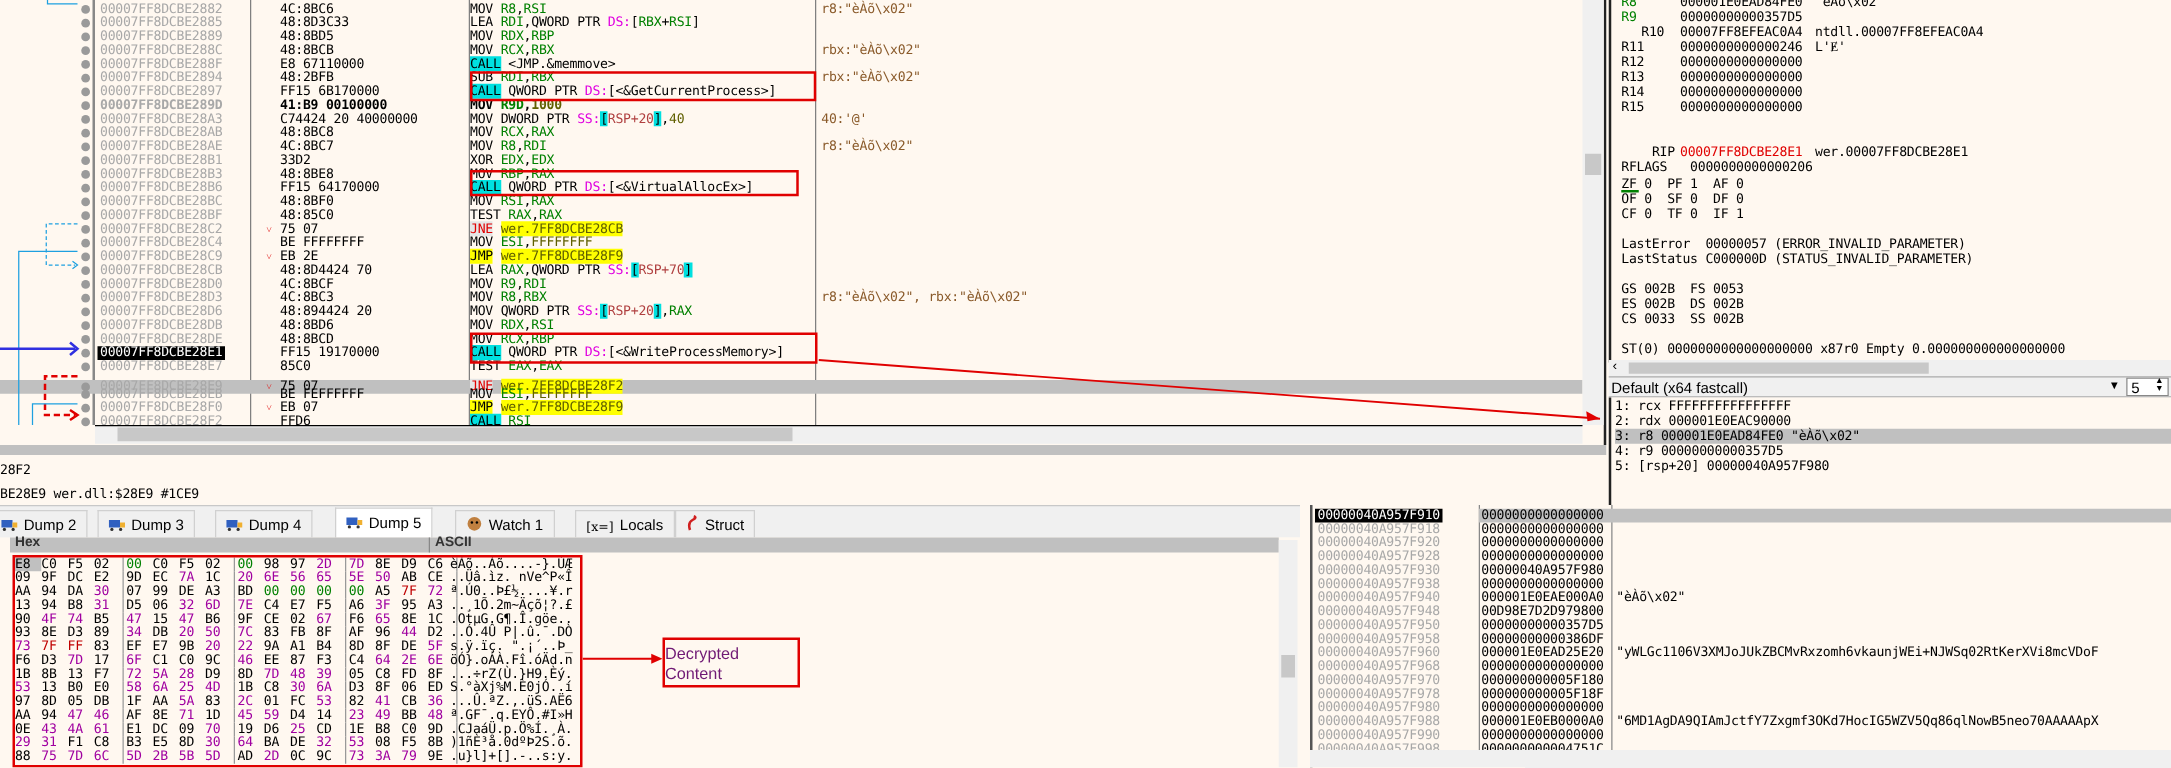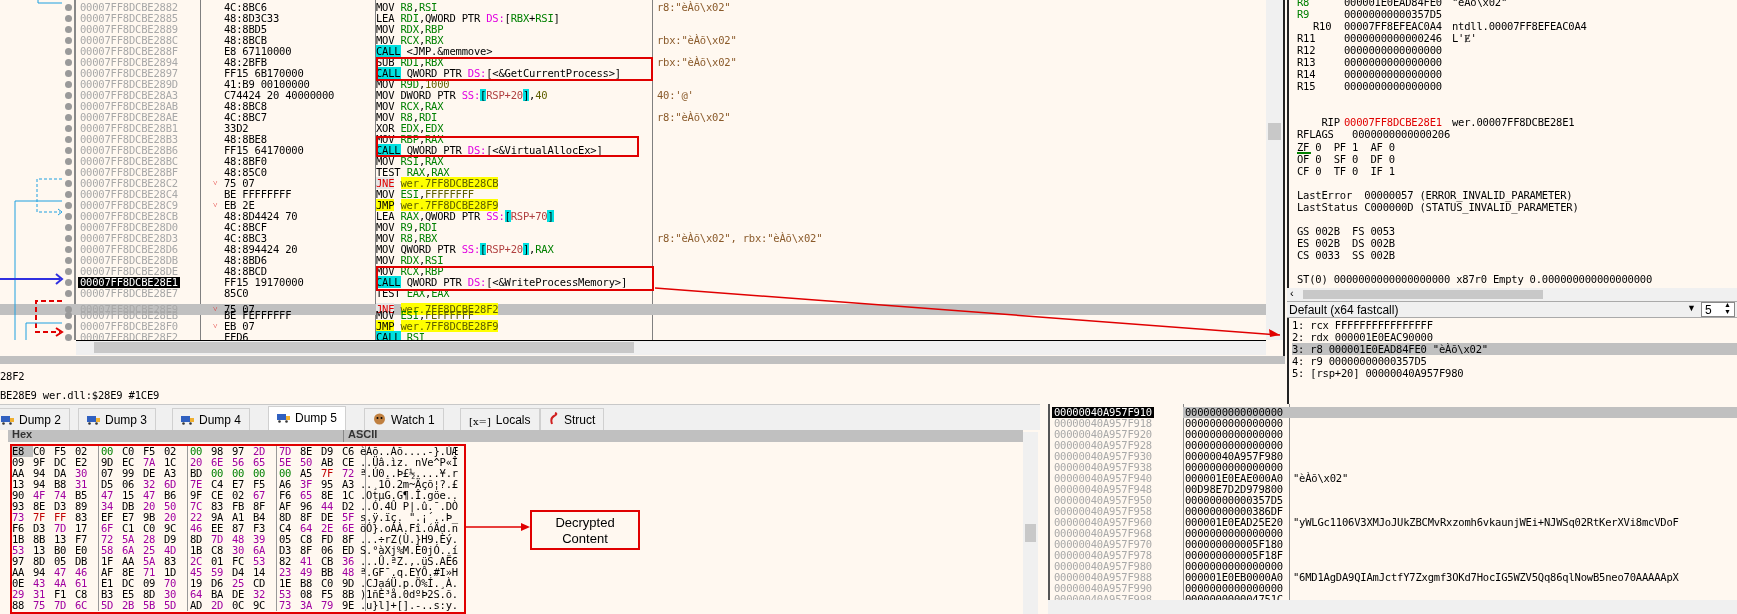--- a/index.html
+++ b/index.html
@@ -73,39 +73,39 @@
   
   #stack { left: 1048px; top: 404px; width: 689px; height: 210px; background: #fff8f0; border-left: 2px solid #555; overflow: hidden; }
   .srow { position: absolute; height: 11px; line-height: 11px; }
   .saddr { position: absolute; left: 4px; color: #a8a8a8; }
   .saddr.cur { background: #000; color: #fff; padding: 0 2px; left: 2px; }
   .sval { position: absolute; left: 135px; color: #000; }
   .scmt { position: absolute; left: 243px; color: #000; }
   #stack-hscroll { left: 1048px; top: 600px; width: 689px; height: 14px; background: #f0f0f0; }
 
   
-  #annot { left: 530px; top: 510px; width: 110px; height: 40px; border: 2px solid #e00000; background: #fff8f0; color: #000000; text-align: center; font-family: "Liberation Sans", sans-serif; font-size: 13px; line-height: 16px; padding-top: 3px; }
+  #annot { left: 530px; top: 510px; width: 110px; height: 40px; border: 2px solid #e00000; background: #fff8f0; color: #701a75; font-family: "Liberation Sans", sans-serif; font-size: 13px; line-height: 16px; padding-top: 3px; }
 </style>
 </head>
 <body>
 
 <div id="disasm" class="abs">
   <div class="gutterline"></div>
   <div class="colline" style="left:200px"></div>
   <div class="colline" style="left:375px"></div>
   <div class="colline" style="left:652px"></div>
   <div id="drows">
       <div class="drow mono" style="top: 2px;"><span class="dot"></span><span class="addr">00007FF8DCBE2882</span><span class="bytes">4C:8BC6</span><span class="ins"><span class="k-mov">MOV</span> <span class="reg">R8</span>,<span class="reg">RSI</span></span><span class="cmt">r8:"èÀõ\x02"</span></div>
       <div class="drow mono" style="top: 13px;"><span class="dot"></span><span class="addr">00007FF8DCBE2885</span><span class="bytes">48:8D3C33</span><span class="ins"><span class="k-mov">LEA</span> <span class="reg">RDI</span>,<span class="k-mov">QWORD PTR</span> <span class="seg">DS:</span>[<span class="reg">RBX</span>+<span class="reg">RSI</span>]</span><span class="cmt"></span></div>
       <div class="drow mono" style="top: 24px;"><span class="dot"></span><span class="addr">00007FF8DCBE2889</span><span class="bytes">48:8BD5</span><span class="ins"><span class="k-mov">MOV</span> <span class="reg">RDX</span>,<span class="reg">RBP</span></span><span class="cmt"></span></div>
       <div class="drow mono" style="top: 35px;"><span class="dot"></span><span class="addr">00007FF8DCBE288C</span><span class="bytes">48:8BCB</span><span class="ins"><span class="k-mov">MOV</span> <span class="reg">RCX</span>,<span class="reg">RBX</span></span><span class="cmt">rbx:"èÀõ\x02"</span></div>
       <div class="drow mono" style="top: 46px;"><span class="dot"></span><span class="addr">00007FF8DCBE288F</span><span class="bytes">E8 67110000</span><span class="ins"><span class="k-call">CALL</span> &lt;JMP.&amp;memmove&gt;</span><span class="cmt"></span></div>
       <div class="drow mono" style="top: 57px;"><span class="dot"></span><span class="addr">00007FF8DCBE2894</span><span class="bytes">48:2BFB</span><span class="ins"><span class="k-mov">SUB</span> <span class="reg">RDI</span>,<span class="reg">RBX</span></span><span class="cmt">rbx:"èÀõ\x02"</span></div>
       <div class="drow mono" style="top: 68px;"><span class="dot"></span><span class="addr">00007FF8DCBE2897</span><span class="bytes">FF15 6B170000</span><span class="ins"><span class="k-call">CALL</span> <span class="k-mov">QWORD PTR</span> <span class="seg">DS:</span>[&lt;&amp;GetCurrentProcess&gt;]</span><span class="cmt"></span></div>
-      <div class="drow mono" style="top: 79px;"><span class="dot"></span><span class="addr">00007FF8DCBE289D</span><span class="bytes">41:B9 00100000</span><span class="ins"><span class="k-mov">MOV</span> <span class="reg">R9D</span>,<span class="imm">1000</span></span><span class="cmt"></span></div>
+      <div class="drow mono" style="top: 79px; font-weight: bold;"><span class="dot"></span><span class="addr">00007FF8DCBE289D</span><span class="bytes">41:B9 00100000</span><span class="ins"><span class="k-mov">MOV</span> <span class="reg">R9D</span>,<span class="imm">1000</span></span><span class="cmt"></span></div>
       <div class="drow mono" style="top: 90px;"><span class="dot"></span><span class="addr">00007FF8DCBE28A3</span><span class="bytes">C74424 20 40000000</span><span class="ins"><span class="k-mov">MOV</span> <span class="k-mov">DWORD PTR</span> <span class="seg">SS:</span><span class="brk">[</span><span class="rsp">RSP+20</span><span class="brk">]</span>,<span class="imm">40</span></span><span class="cmt">40:'@'</span></div>
       <div class="drow mono" style="top: 101px;"><span class="dot"></span><span class="addr">00007FF8DCBE28AB</span><span class="bytes">48:8BC8</span><span class="ins"><span class="k-mov">MOV</span> <span class="reg">RCX</span>,<span class="reg">RAX</span></span><span class="cmt"></span></div>
       <div class="drow mono" style="top: 112px;"><span class="dot"></span><span class="addr">00007FF8DCBE28AE</span><span class="bytes">4C:8BC7</span><span class="ins"><span class="k-mov">MOV</span> <span class="reg">R8</span>,<span class="reg">RDI</span></span><span class="cmt">r8:"èÀõ\x02"</span></div>
       <div class="drow mono" style="top: 123px;"><span class="dot"></span><span class="addr">00007FF8DCBE28B1</span><span class="bytes">33D2</span><span class="ins"><span class="k-mov">XOR</span> <span class="reg">EDX</span>,<span class="reg">EDX</span></span><span class="cmt"></span></div>
       <div class="drow mono" style="top: 134px;"><span class="dot"></span><span class="addr">00007FF8DCBE28B3</span><span class="bytes">48:8BE8</span><span class="ins"><span class="k-mov">MOV</span> <span class="reg">RBP</span>,<span class="reg">RAX</span></span><span class="cmt"></span></div>
       <div class="drow mono" style="top: 145px;"><span class="dot"></span><span class="addr">00007FF8DCBE28B6</span><span class="bytes">FF15 64170000</span><span class="ins"><span class="k-call">CALL</span> <span class="k-mov">QWORD PTR</span> <span class="seg">DS:</span>[&lt;&amp;VirtualAllocEx&gt;]</span><span class="cmt"></span></div>
       <div class="drow mono" style="top: 156px;"><span class="dot"></span><span class="addr">00007FF8DCBE28BC</span><span class="bytes">48:8BF0</span><span class="ins"><span class="k-mov">MOV</span> <span class="reg">RSI</span>,<span class="reg">RAX</span></span><span class="cmt"></span></div>
       <div class="drow mono" style="top: 167px;"><span class="dot"></span><span class="addr">00007FF8DCBE28BF</span><span class="bytes">48:85C0</span><span class="ins"><span class="k-mov">TEST</span> <span class="reg">RAX</span>,<span class="reg">RAX</span></span><span class="cmt"></span></div>
       <div class="drow mono" style="top: 178px;"><span class="dot"></span><span class="addr">00007FF8DCBE28C2</span><span class="jmpmark">˅</span><span class="bytes">75 07</span><span class="ins"><span class="k-jne">JNE</span> <span class="lbl">wer.7FF8DCBE28CB</span></span><span class="cmt"></span></div>
       <div class="drow mono" style="top: 189px; padding-left: 12px;"><span class="dot"></span><span class="addr">00007FF8DCBE28C4</span><span class="bytes">BE FFFFFFFF</span><span class="ins"><span class="k-mov">MOV</span> <span class="reg">ESI</span>,<span class="imm">FFFFFFFF</span></span><span class="cmt"></span></div>

